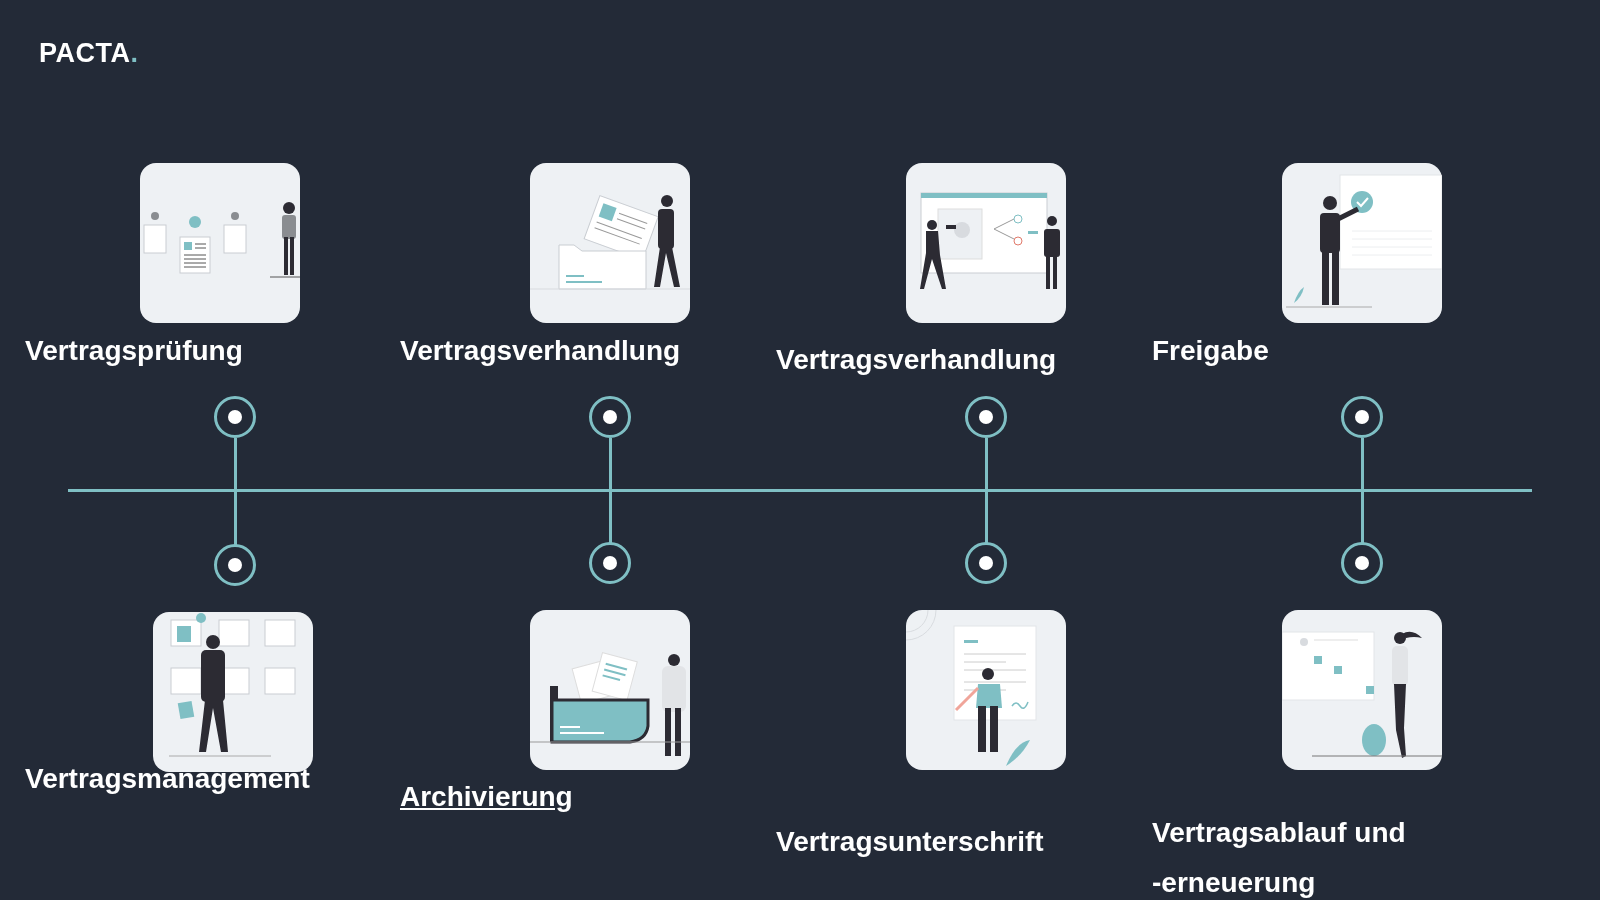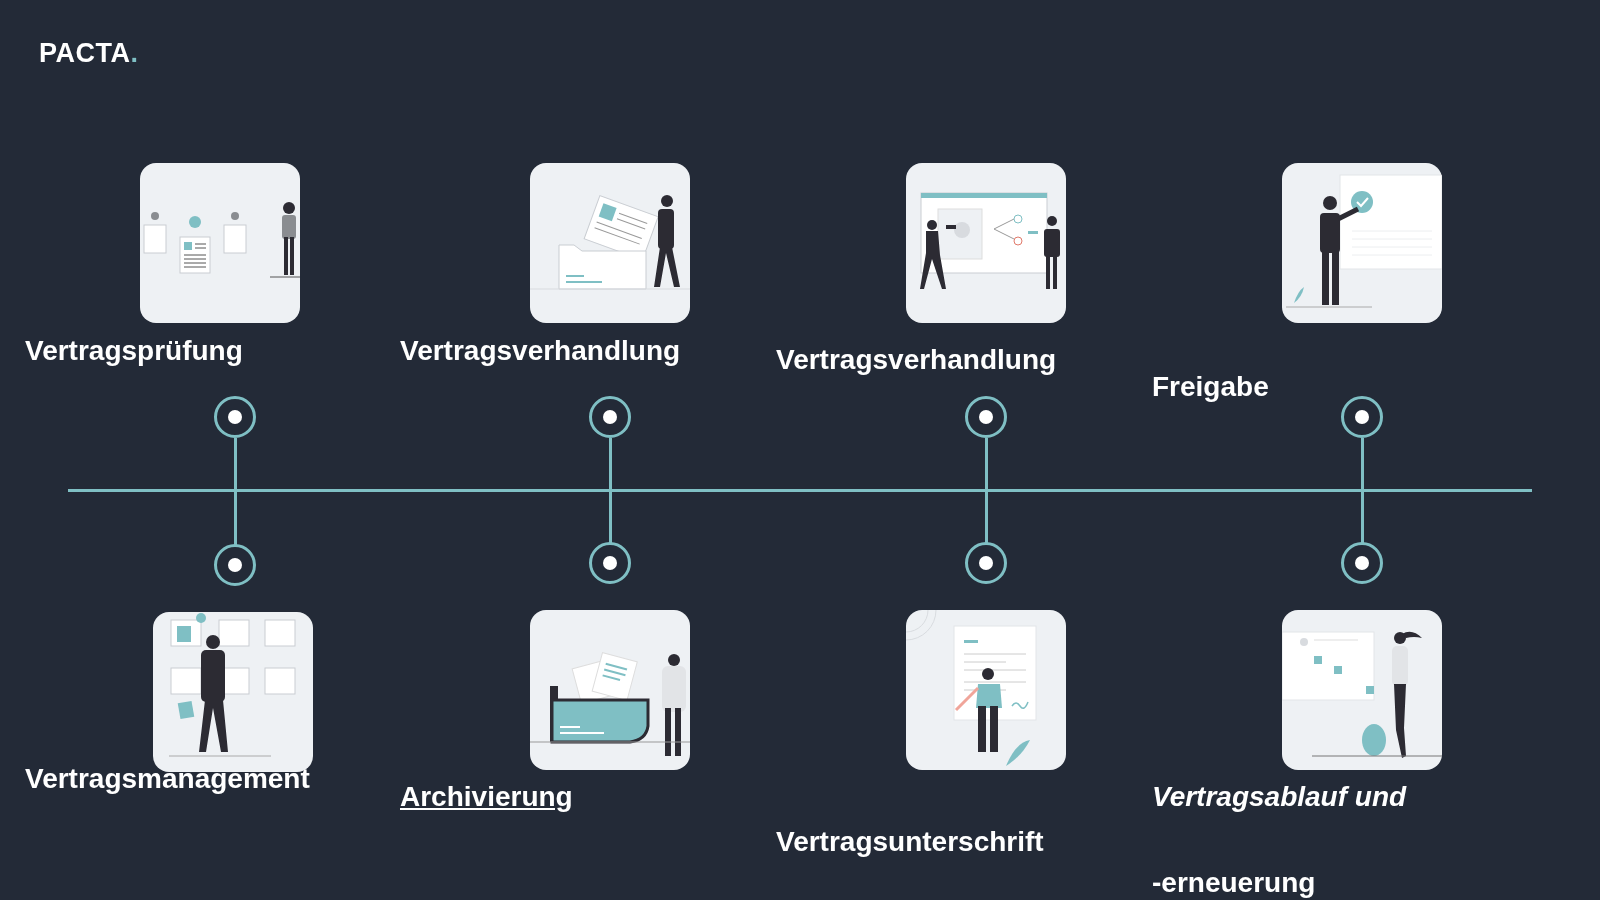--- a/index.html
+++ b/index.html
@@ -154,21 +154,21 @@
       <path d="M75 39 L79 43 L86 35" stroke="#fff" stroke-width="2" fill="none"></path>
       <circle cx="48" cy="40" r="7" fill="#2c2b33"></circle>
       <rect x="38" y="50" width="20" height="40" rx="4" fill="#2c2b33"></rect>
       <line x1="56" y1="56" x2="76" y2="46" stroke="#2c2b33" stroke-width="5"></line>
       <rect x="40" y="88" width="7" height="54" fill="#2c2b33"></rect>
       <rect x="50" y="88" width="7" height="54" fill="#2c2b33"></rect>
       <path d="M12 140 Q16 128 22 124 Q20 134 12 140 Z" fill="#7fbfc4"></path>
       <line x1="4" y1="144" x2="90" y2="144" stroke="#aaa"></line>
     </svg>
   </div>
-  <div class="label" style="top:331px;margin-top:36px;">Freigabe</div>
+  <div class="label" style="top:331px;">Freigabe</div>
   <div class="node" style="top:396px;"></div>
   <div class="stem" style="top:438px;height:52px;"></div>
 </div>
 
 <div class="stage" style="left:235px;top:0;">
   <div class="stem" style="top:491px;height:54px;"></div>
   <div class="node" style="top:544px;"></div>
   <div class="card" style="left:-82px;top:612px;">
     <svg viewBox="0 0 160 160">
       <g fill="#fff" stroke="#c9cdd2">
@@ -261,15 +261,15 @@
       <rect x="52" y="56" width="8" height="8" fill="#7fbfc4"></rect>
       <rect x="84" y="76" width="8" height="8" fill="#7fbfc4"></rect>
       <circle cx="118" cy="28" r="6" fill="#2c2b33"></circle>
       <path d="M120 24 Q130 18 140 28 Q132 26 124 28 Z" fill="#2c2b33"></path>
       <rect x="110" y="36" width="16" height="40" rx="5" fill="#e2e4e7"></rect>
       <path d="M112 74 L114 120 L120 148 L124 146 L122 118 L124 74 Z" fill="#2c2b33"></path>
       <ellipse cx="92" cy="130" rx="12" ry="16" fill="#7fbfc4"></ellipse>
       <line x1="30" y1="146" x2="160" y2="146" stroke="#777"></line>
     </svg>
   </div>
-  <div class="label" style="top:777px;font-style:italic;">Vertragsablauf und</div>
+  <div class="label" style="top:813px;">Vertragsablauf und</div>
   <div class="label" style="top:863px;">-erneuerung</div>
 </div>
 
 </body></html>

